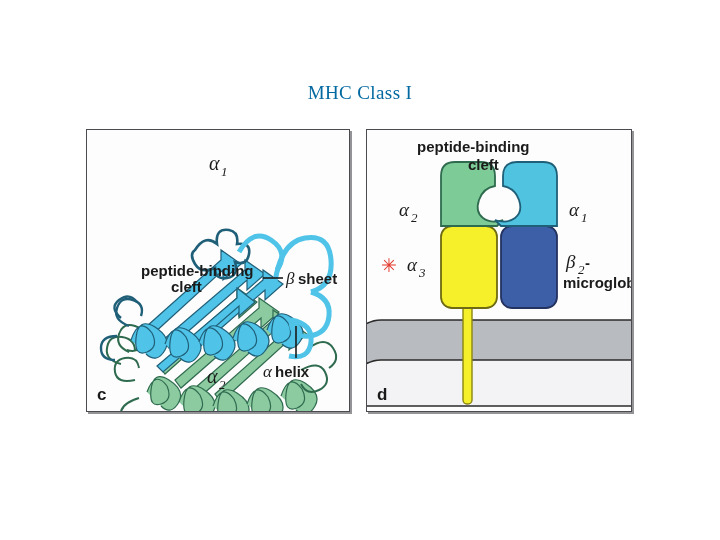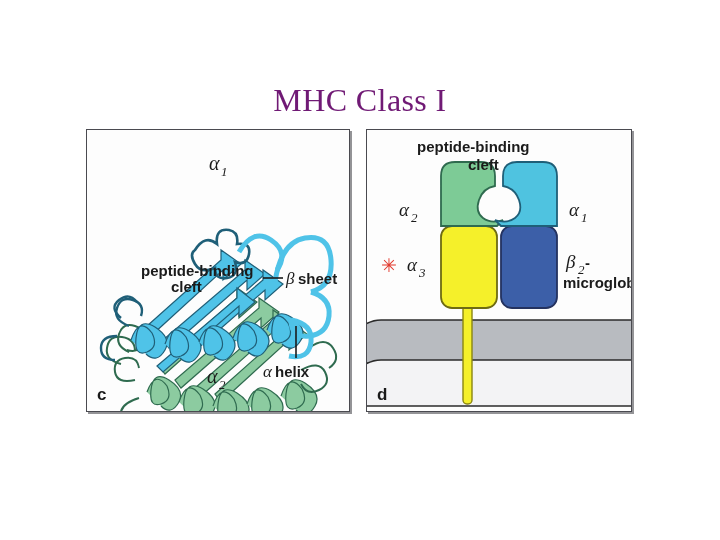--- a/index.html
+++ b/index.html
@@ -21,22 +21,22 @@
     height: 540px;
     background: #ffffff;
   }
   #slide-title {
     position: absolute;
     left: 0;
     top: 82px;
     width: 720px;
     text-align: center;
     font-family: "Liberation Serif", serif;
-    font-size: 32px;
-    color: #701a75;
+    font-size: 19px;
+    color: #0369a1;
     letter-spacing: 0.4px;
   }
   .figure-panel {
     position: absolute;
     background: #fdfdfd;
     border: 1.4px solid #4a4a50;
     box-shadow: 2px 2px 0 rgba(60,60,65,0.55);
     overflow: hidden;
   }
   #panel-c {

